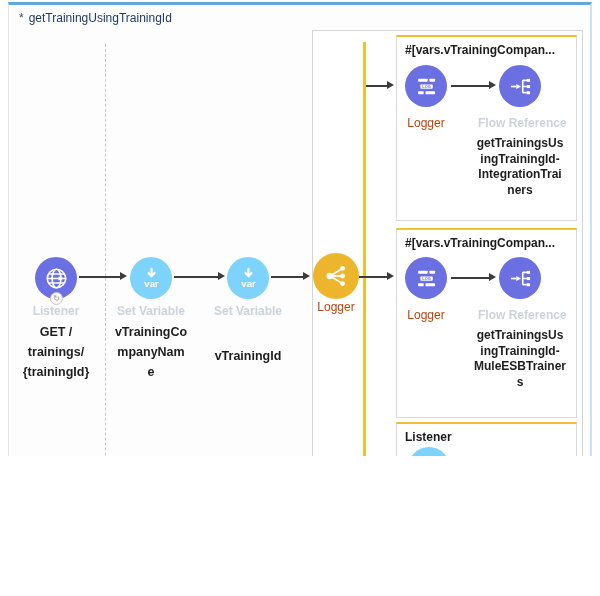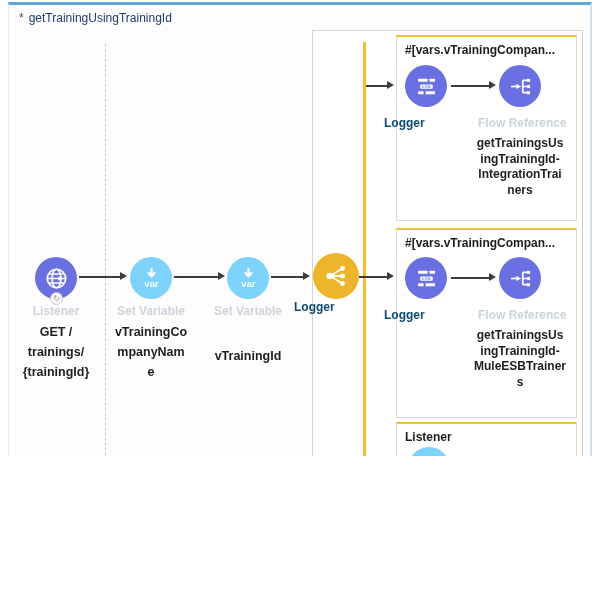--- a/index.html
+++ b/index.html
@@ -37,22 +37,22 @@
   .badge {
     position:absolute; width:13px; height:13px; border-radius:50%;
     background:#f7f7f7; border:1px solid #c9c9c9; color:#9a9a9a;
     font-size:8px; line-height:11px; text-align:center;
   }
   .type-label {
     position:absolute; width:84px; text-align:center;
     font-size:12px; font-weight:600; color:#ccd3da; white-space:nowrap;
   }
   .name-label {
-    position:absolute; width:84px; text-align:left;
-    font-size:12px; font-weight:700; color:#0c4a6e;
+    position:absolute; width:84px; text-align:center;
+    font-size:12px; font-weight:400; color:#c2410c;
   }
   .detail-lines {
     position:absolute; width:84px; text-align:center;
     font-size:12.5px; font-weight:600; color:#1e1e1e;
     line-height:20px; white-space:pre-line;
   }
   .ref-lines {
     position:absolute; width:96px; text-align:center;
     font-size:12px; font-weight:600; color:#1e1e1e;
     line-height:15.5px; white-space:pre-line;

